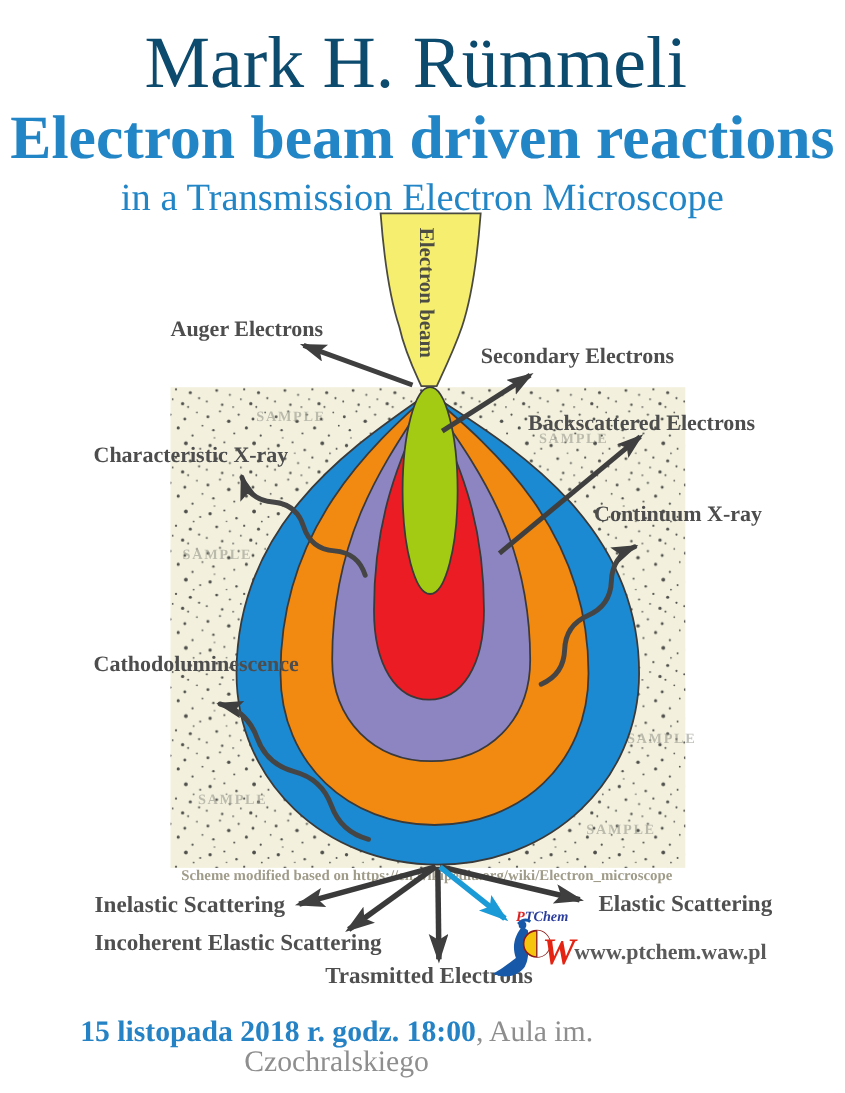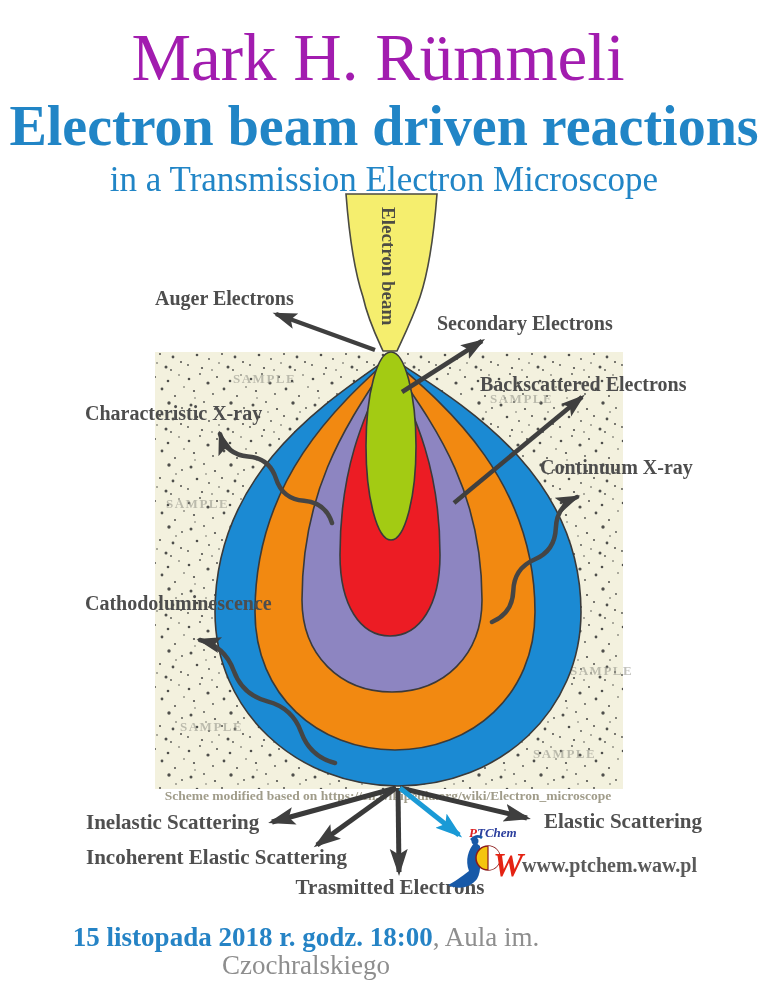--- a/index.html
+++ b/index.html
@@ -3,21 +3,21 @@
 <meta charset="utf-8">
 <style>
   html,body{margin:0;padding:0;}
   body{
     width:768px;height:994px;position:relative;background:#ffffff;
     font-family:"Liberation Serif", serif;overflow:hidden;
   }
   .header{position:absolute;top:0;left:0;width:768px;text-align:center;}
   .speaker{
     margin:22px 12px 0 0;font-size:67px;line-height:1.05;font-weight:normal;
-    color:#a21caf;letter-spacing:0px;
+    color:#0c4a6e;letter-spacing:0px;
   }
   .subtitle1{font-size:56px;line-height:1.0;font-weight:bold;color:#2185c6;margin-top:6px;}
   .subtitle2{font-size:35px;line-height:1.0;font-weight:normal;color:#2185c6;margin-top:8px;}
   .diagram-wrap{position:absolute;top:190px;left:0;width:768px;height:722px;}
   .footer{
     position:absolute;top:924px;left:0;width:612px;text-align:center;
     font-size:27px;line-height:1.02;
   }
   .footer .blue{color:#2583c5;font-weight:bold;}
   .footer .gray{color:#8e8e8e;font-weight:normal;}

